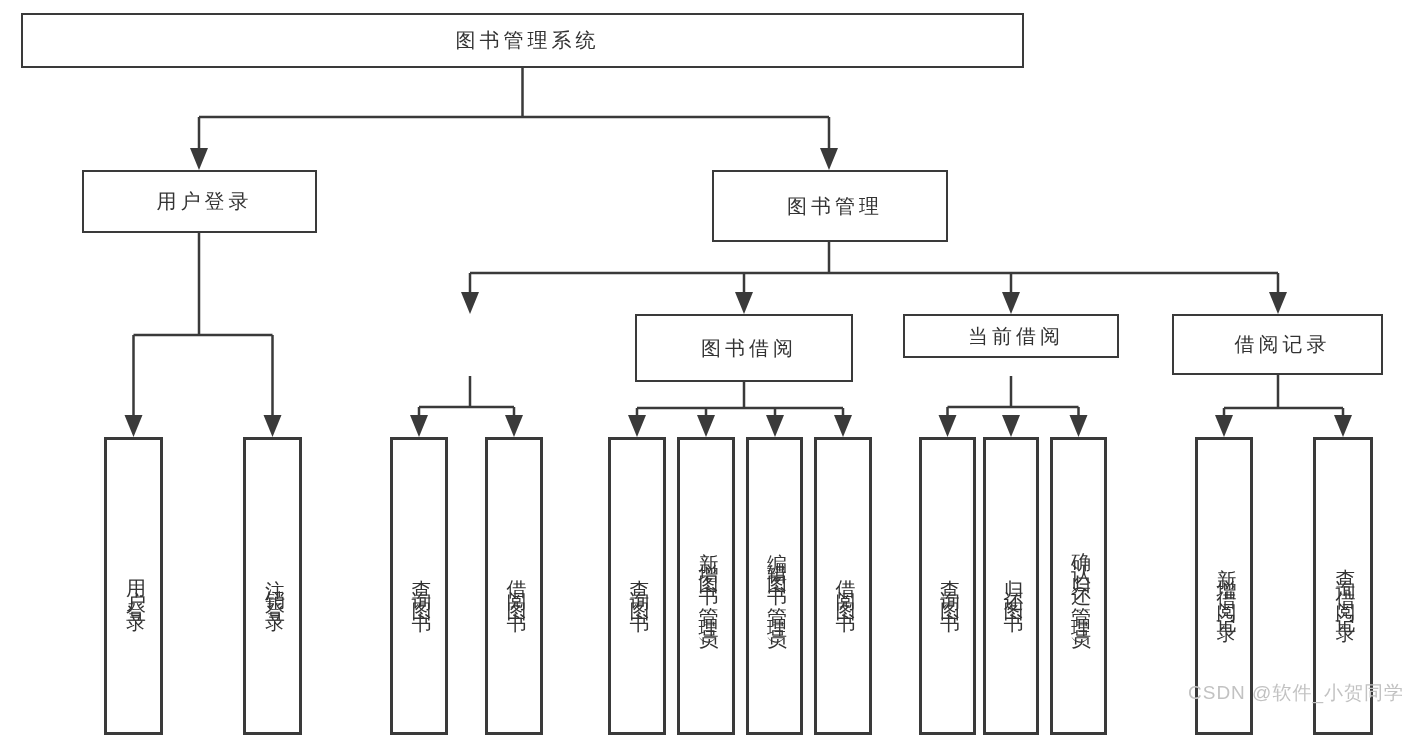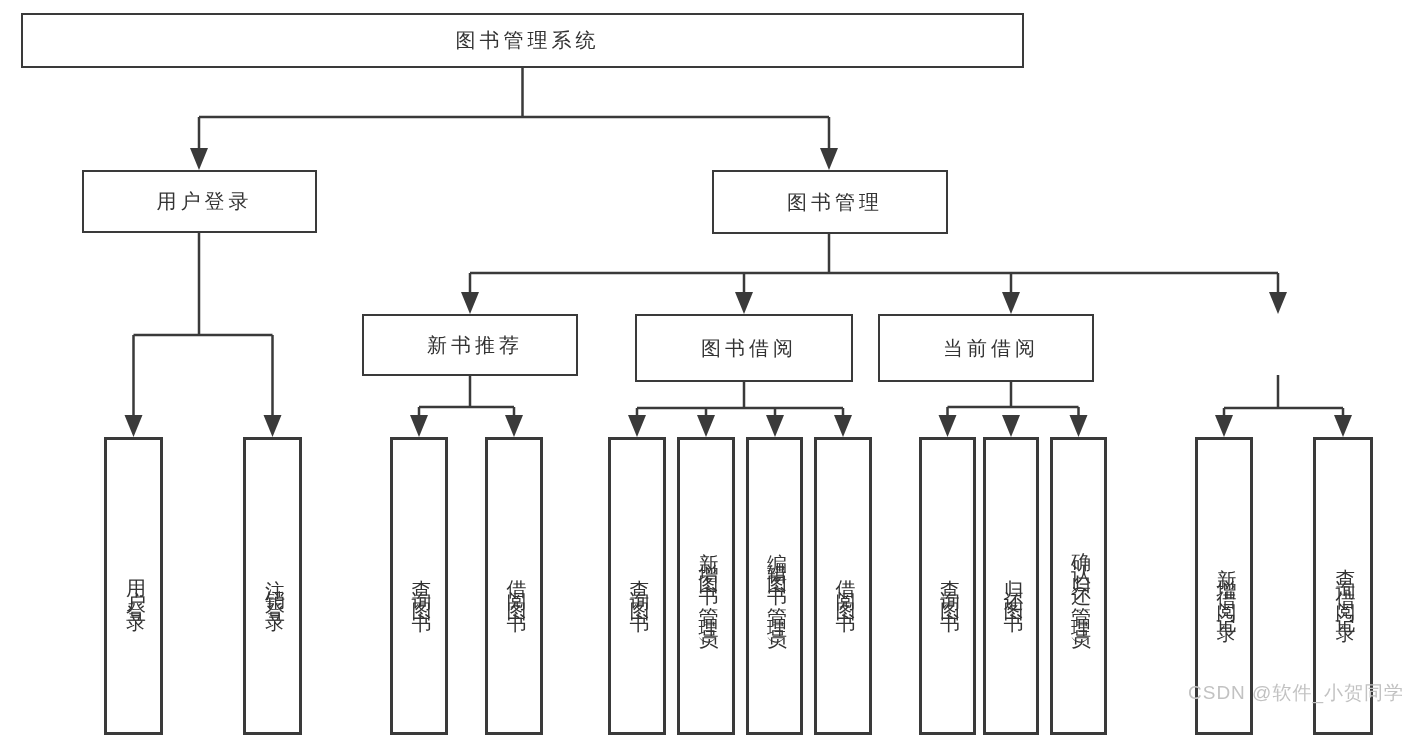--- a/index.html
+++ b/index.html
@@ -105,32 +105,32 @@
     </g>
   </svg>
 
   <div class="node" style="left:21px;top:13px;width:1003px;height:55px">
     <span>图书管理系统</span>
   </div>
 
   <div class="node" style="left:82px;top:170px;width:235px;height:63px">
     <span>用户登录</span>
   </div>
-  <div class="node" style="left:712px;top:170px;width:236px;height:64px">
+  <div class="node" style="left:712px;top:170px;width:236px;height:72px">
     <span>图书管理</span>
   </div>
 
-  <div class="node" style="left:362px;top:314px;width:216px;height:62px">
-    <span>新书推荐</span>
-  </div>
   <div class="node" style="left:635px;top:314px;width:218px;height:68px">
     <span>图书借阅</span>
   </div>
-  <div class="node" style="left:878px;top:314px;width:216px;height:68px">
+  <div class="node" style="left:903px;top:314px;width:216px;height:44px">
     <span>当前借阅</span>
+  </div>
+  <div class="node" style="left:1172px;top:314px;width:211px;height:61px">
+    <span>借阅记录</span>
   </div>
 
   <div class="node leaf" style="left:104px;top:437px;width:59px;height:298px">
     <span>用户登录</span>
   </div>
   <div class="node leaf" style="left:243px;top:437px;width:59px;height:298px">
     <span>注销登录</span>
   </div>
 
   <div class="node leaf" style="left:390px;top:437px;width:58px;height:298px">

